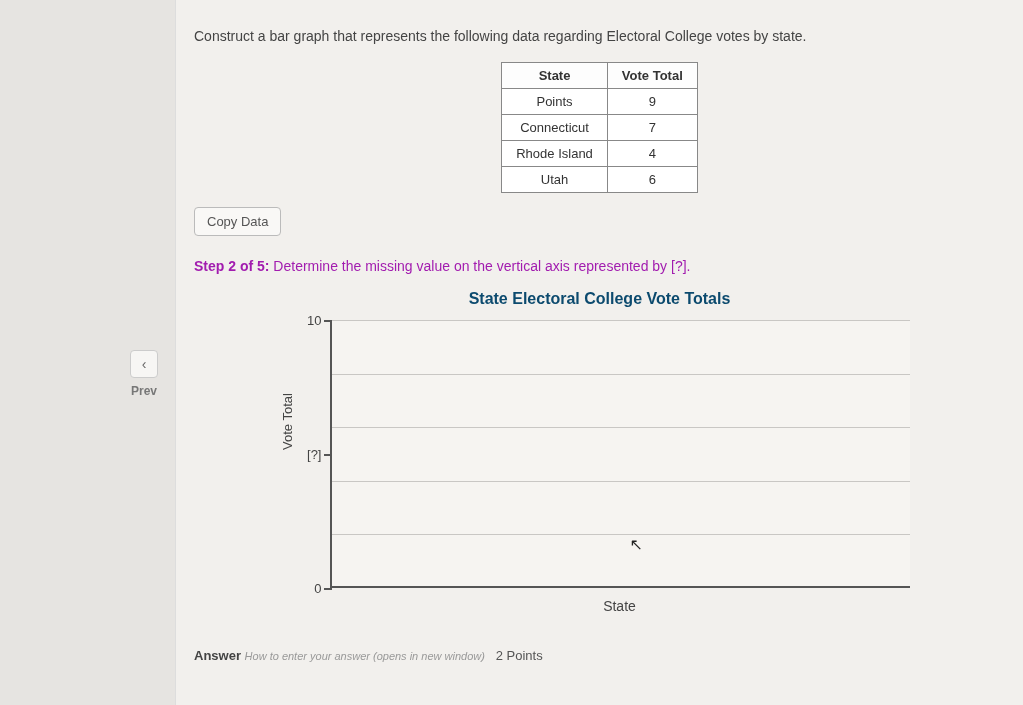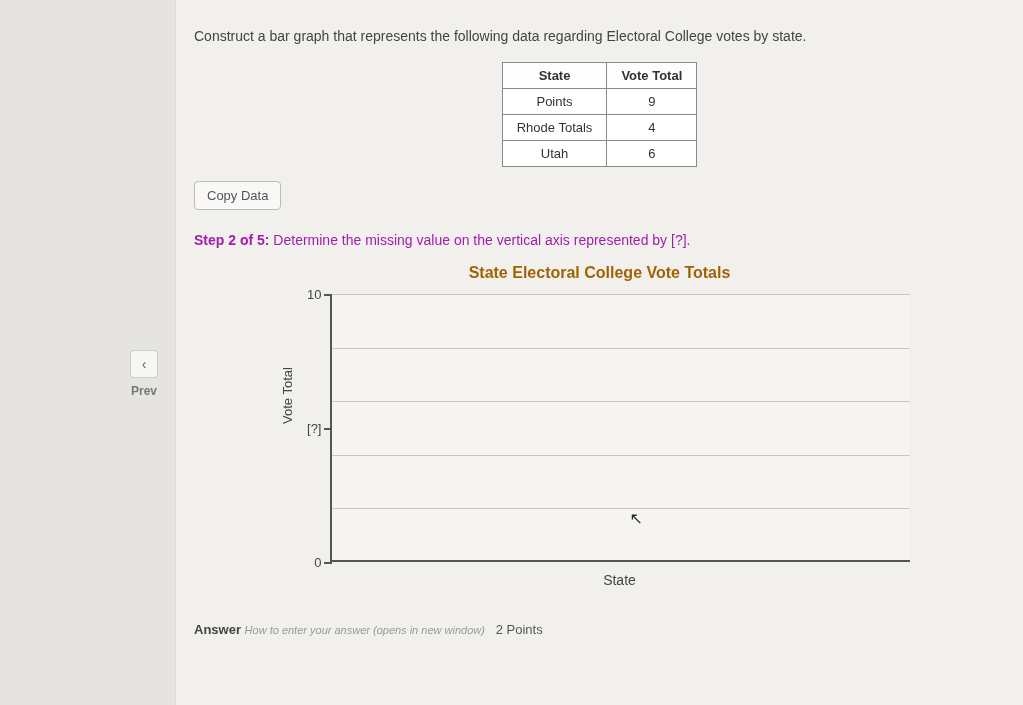--- a/index.html
+++ b/index.html
@@ -88,21 +88,21 @@
   .step-line {
     font-size: 14px;
     color: #a21caf;
     margin-bottom: 16px;
   }
   .step-line b { font-weight: 700; }
   .chart-title {
     text-align: center;
     font-weight: 700;
     font-size: 16px;
-    color: #a16207;
+    color: #0c4a6e;
     margin-bottom: 12px;
   }
   .chart-wrap {
     position: relative;
     width: 620px;
     margin: 0 auto;
   }
   .yaxis-label {
     position: absolute;
     left: -10px;
@@ -184,21 +184,25 @@
           <th>State</th>
           <th>Vote Total</th>
         </tr>
       </thead>
       <tbody>
         <tr>
           <td>Points</td>
           <td>9</td>
         </tr>
         <tr>
-          <td>Rhode Totals</td>
+          <td>Connecticut</td>
+          <td>7</td>
+        </tr>
+        <tr>
+          <td>Rhode Island</td>
           <td>4</td>
         </tr>
         <tr>
           <td>Utah</td>
           <td>6</td>
         </tr>
       </tbody>
     </table>
 
     <div class="copy-row">

